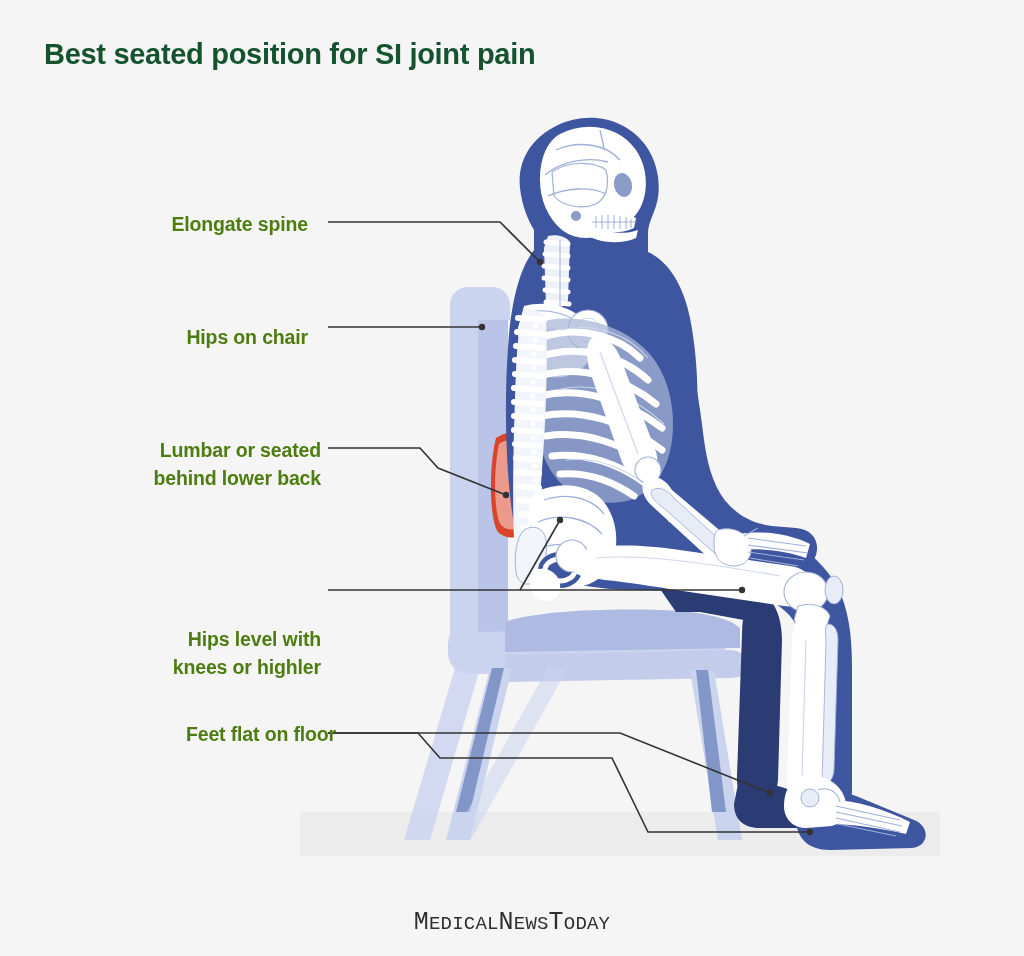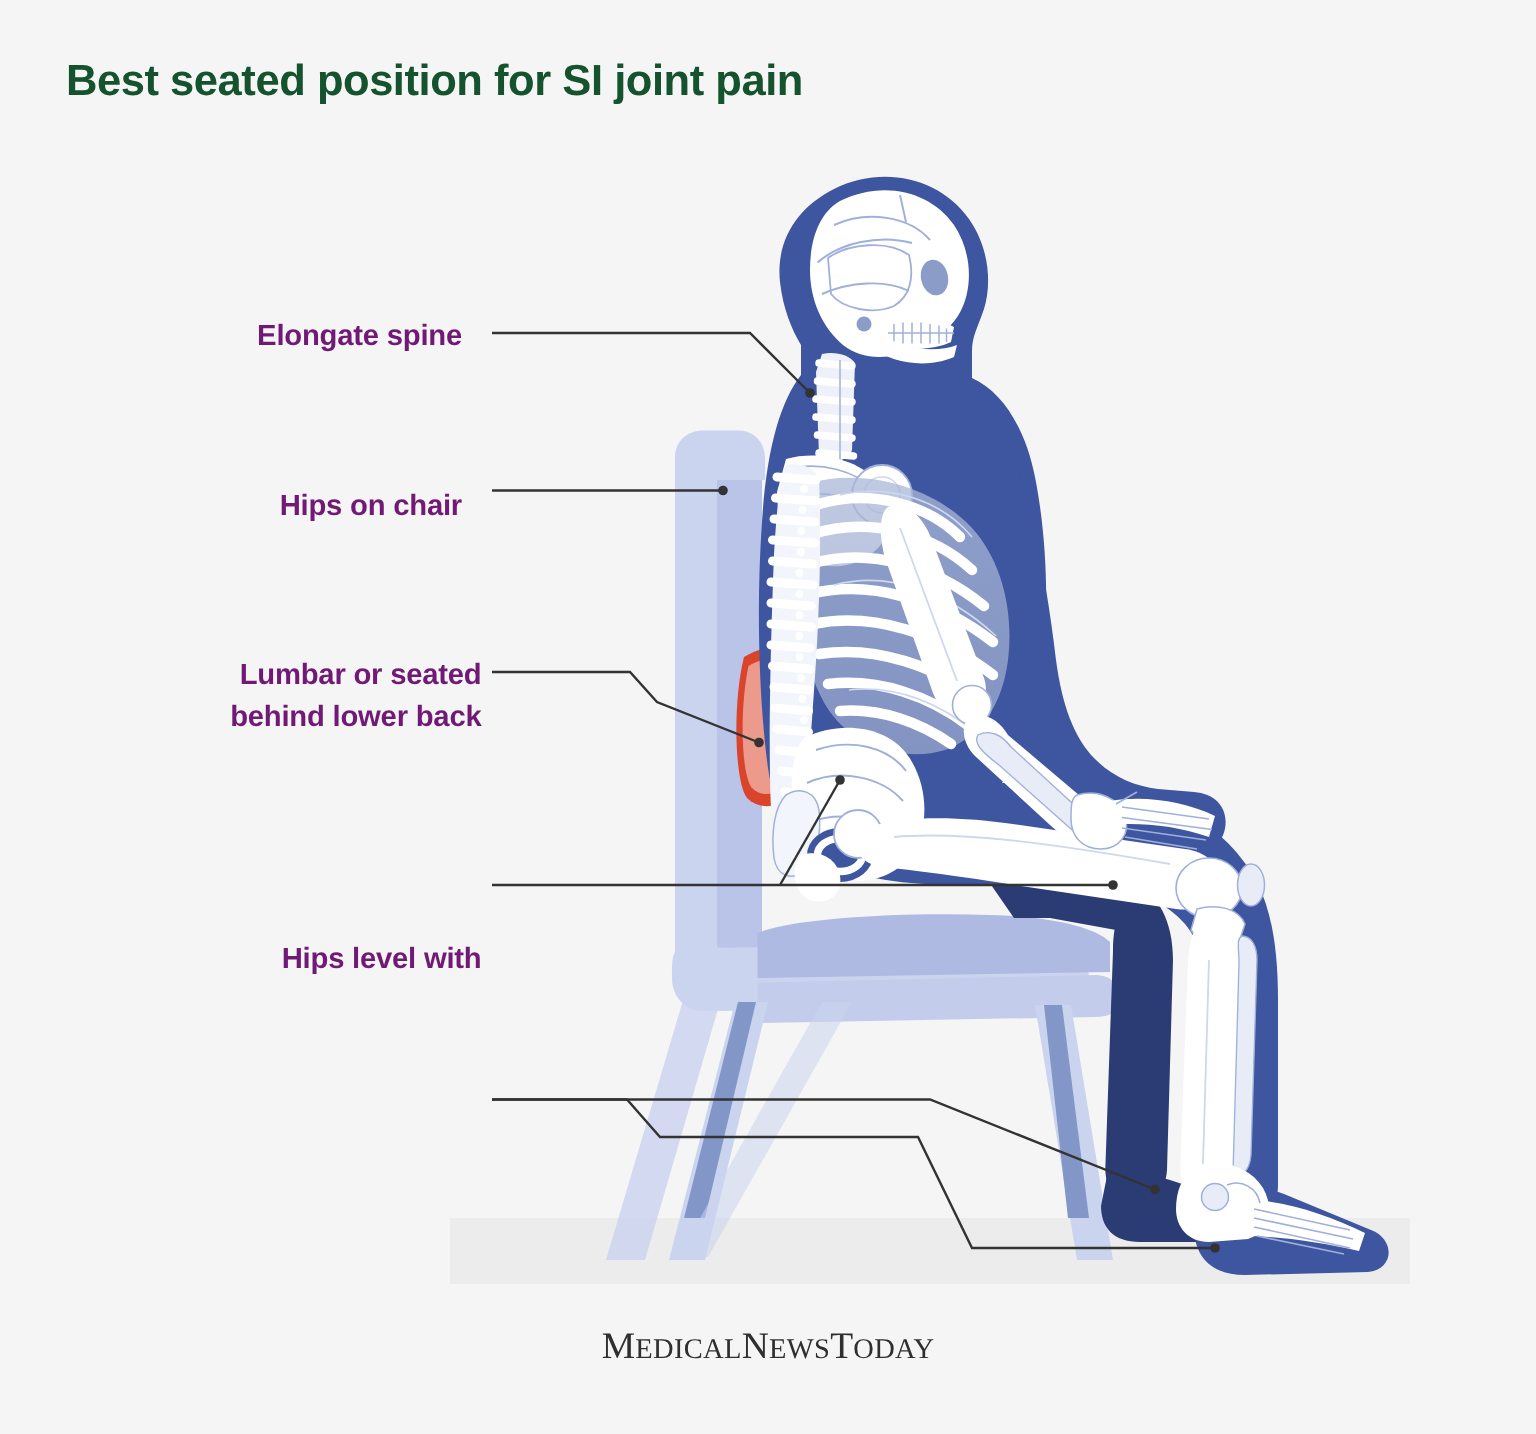--- a/index.html
+++ b/index.html
@@ -28,21 +28,21 @@
     font-weight: bold;
     color: #14532d;
     letter-spacing: -0.3px;
     white-space: nowrap;
   }
   .callout-label {
     position: absolute;
     text-align: right;
     font-size: 19.5px;
     font-weight: bold;
-    color: #701a75;
+    color: #4d7c0f;
     line-height: 1.43;
     letter-spacing: -0.15px;
     white-space: nowrap;
   }
   #label-elongate-spine { right: 716px; top: 211px; }
   #label-back-on-chair  { right: 716px; top: 324px; }
   #label-lumbar-support { right: 703px; top: 437px; }
   #label-hips-level     { right: 703px; top: 578px; margin-top: 48px; }
   #label-feet-flat      { right: 688px; top: 721px; }
   .callout-label .line2 { display: block; }
@@ -51,23 +51,23 @@
     position: absolute;
     left: 0;
     top: 0;
     width: 1024px;
     height: 956px;
   }
   #brand-logo {
     position: absolute;
     left: 0;
     right: 0;
-    top: 884px;
+    top: 908px;
     text-align: center;
-    font-family: Liberation Serif, serif;
+    font-family: Liberation Mono, monospace;
     font-size: 25px;
     color: #2f2f2f;
     letter-spacing: 0.2px;
   }
   #brand-logo .cap { font-size: 25px; }
   #brand-logo .sm  { font-size: 19px; }
 </style>
 </head>
 <body>
 
@@ -411,20 +411,22 @@
 
   <div class="callout-label" id="label-back-on-chair">Hips on chair</div>
 
   <div class="callout-label" id="label-lumbar-support">
     <span>Lumbar or seated</span>
     <span class="line2">behind lower back</span>
   </div>
 
   <div class="callout-label" id="label-hips-level">
     <span>Hips level with</span>
+    <span class="line2">knees or highler</span>
   </div>
 
+  <div class="callout-label" id="label-feet-flat">Feet flat on floor</div>
 
   <div id="brand-logo">
     <span class="cap">M</span><span class="sm">EDICAL</span><span class="cap">N</span><span class="sm">EWS</span><span class="cap">T</span><span class="sm">ODAY</span>
   </div>
 
 </div>
 
 </body></html>

